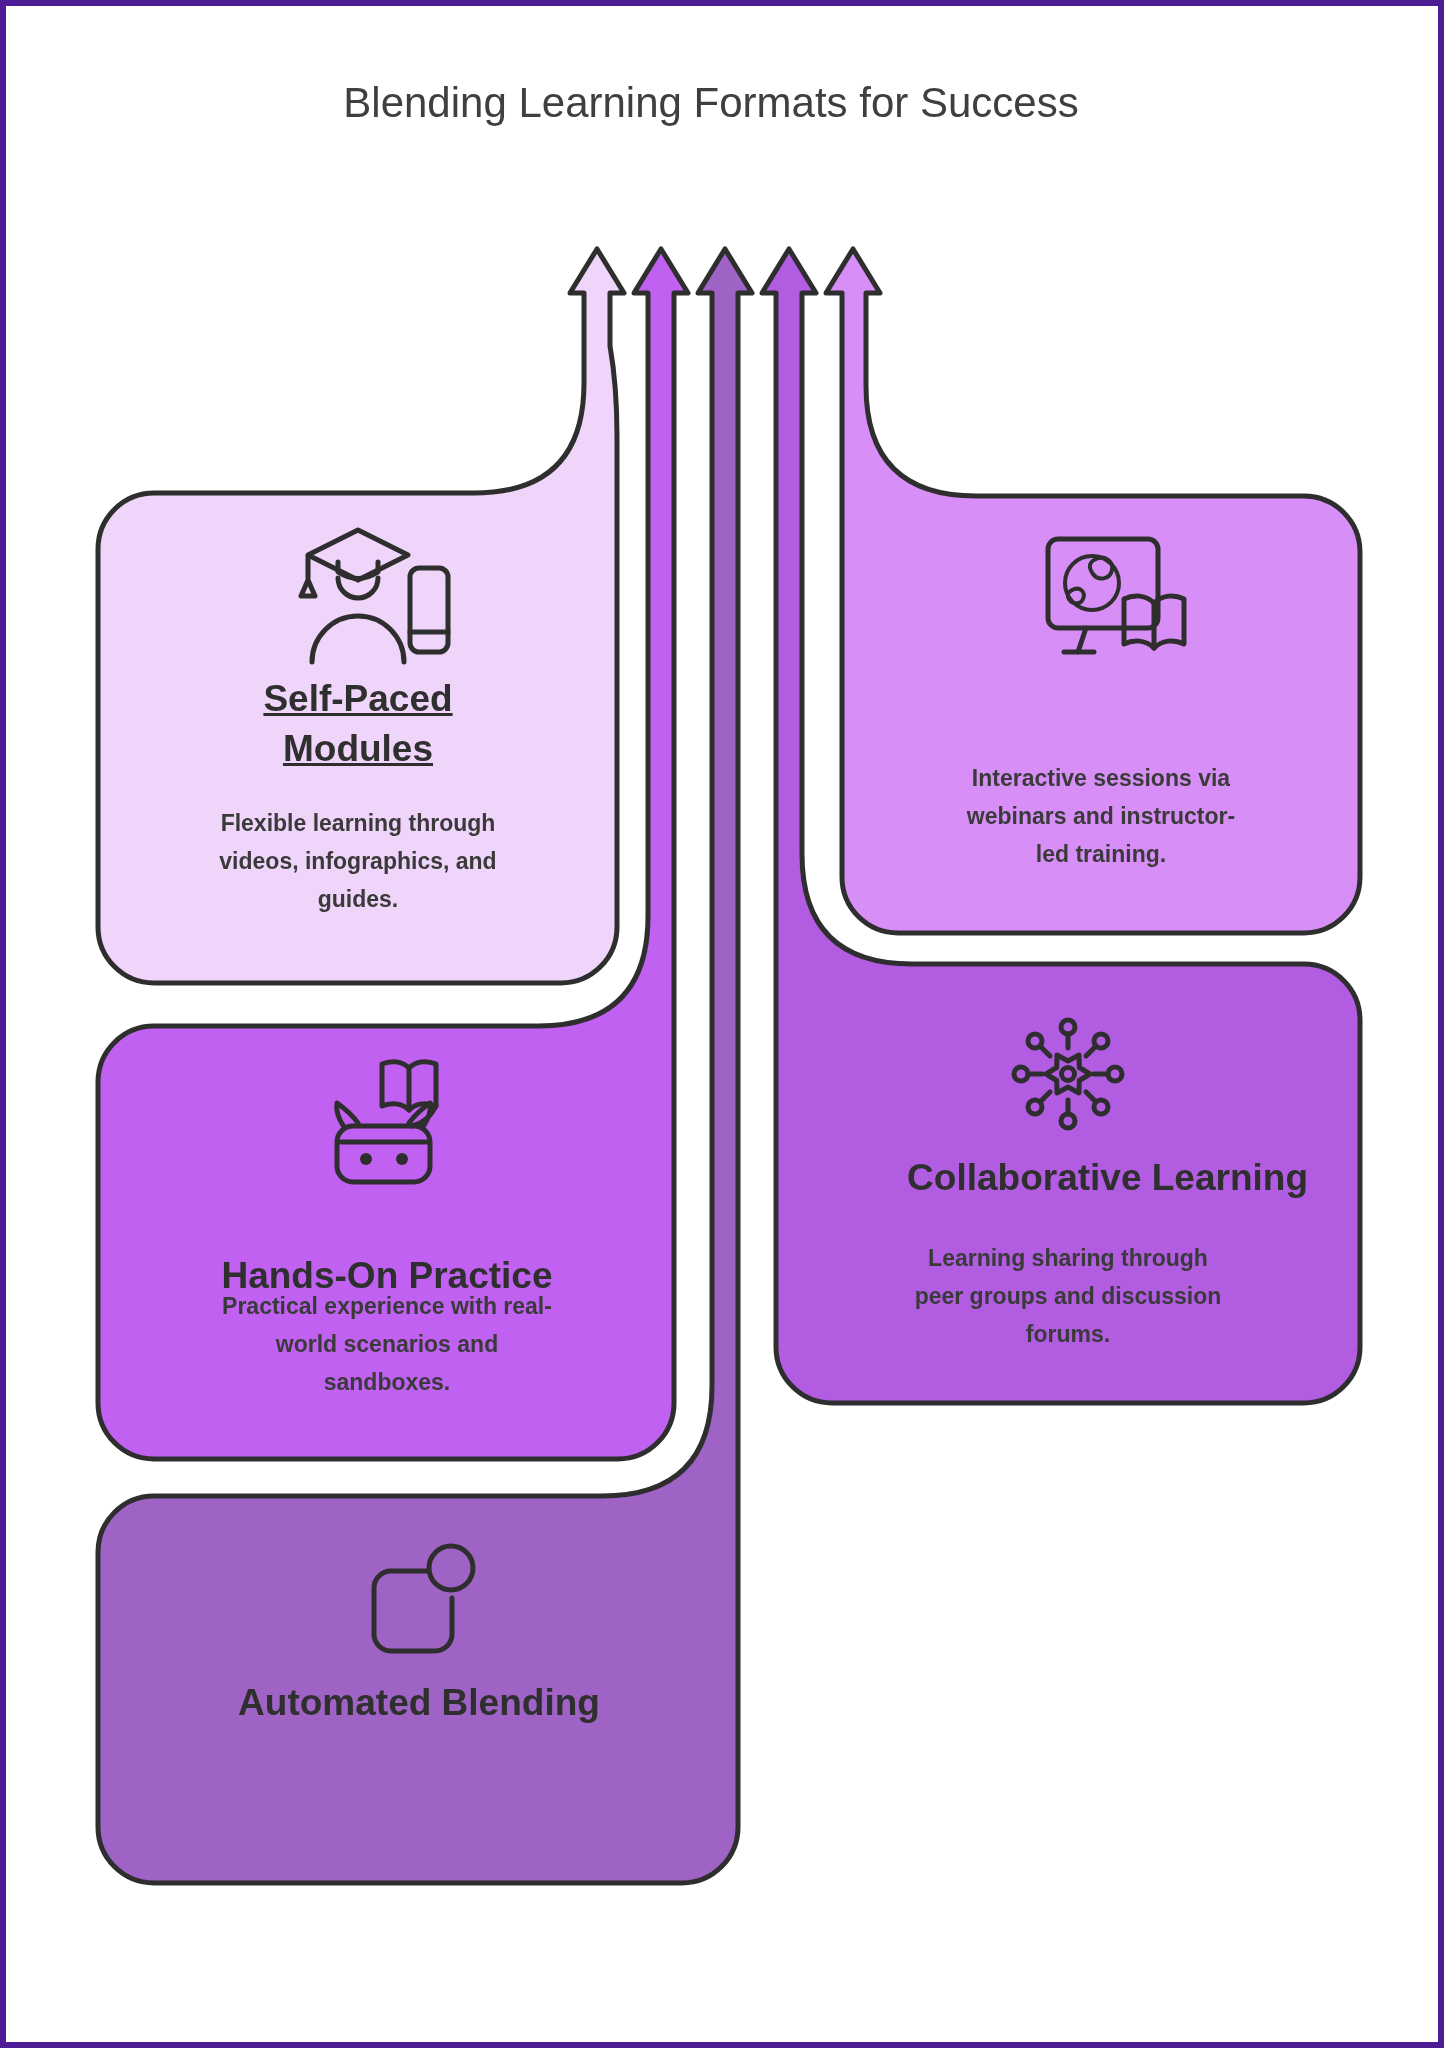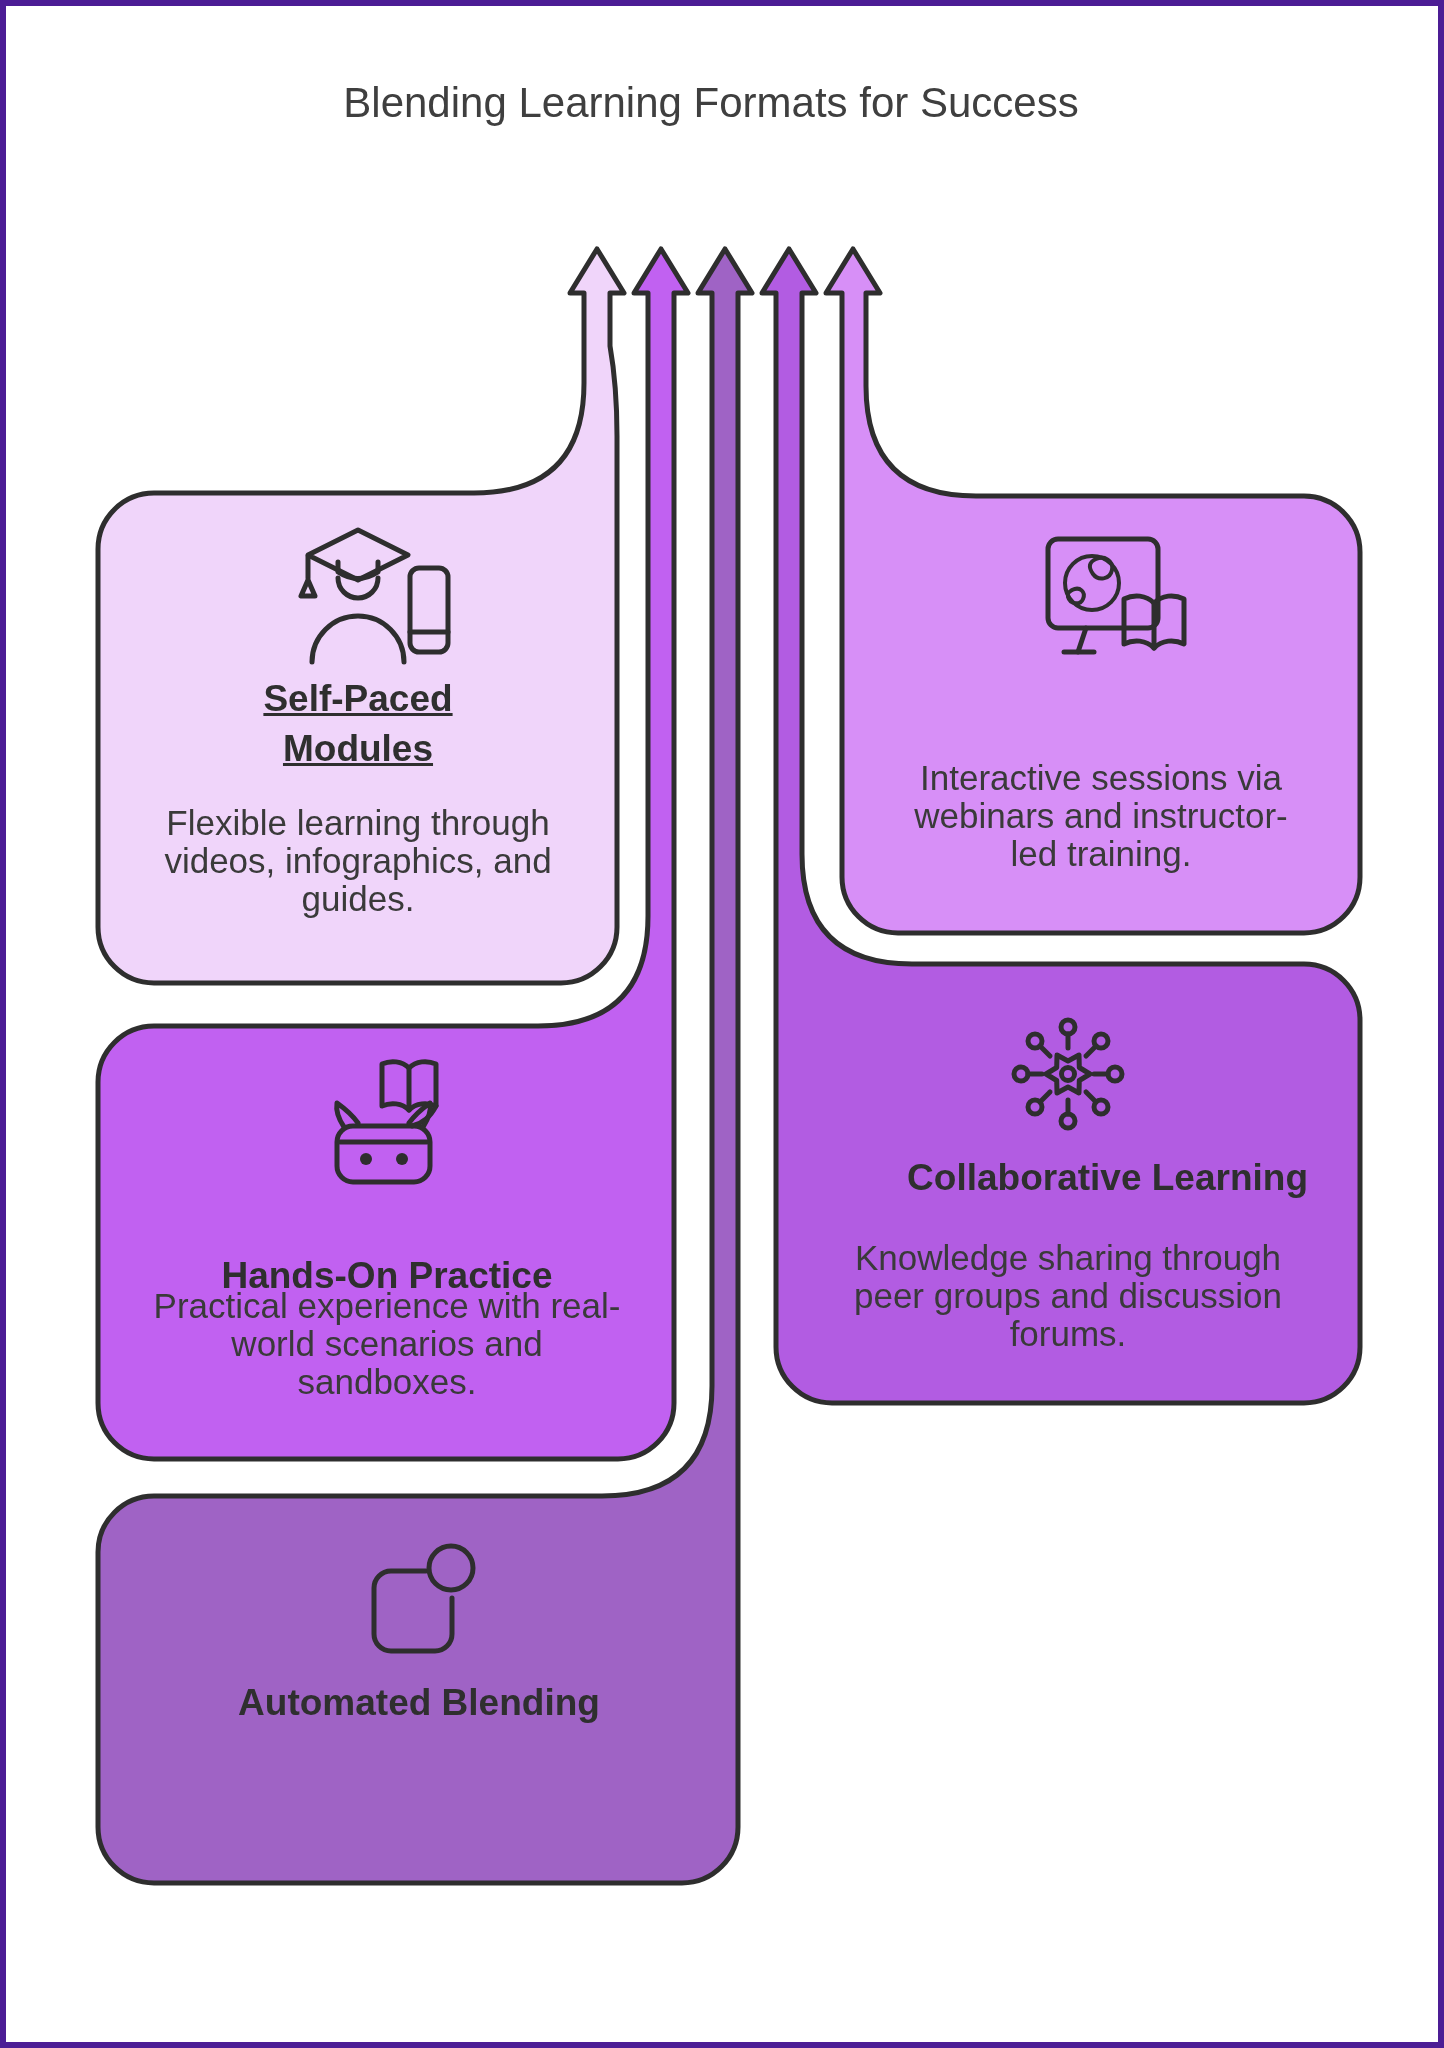--- a/index.html
+++ b/index.html
@@ -13,21 +13,21 @@
     overflow:hidden;
   }
   #diagram-svg{position:absolute;left:0;top:0;}
   .flow{stroke:#2e2e2e;stroke-width:5;stroke-linejoin:round;}
   .icon{stroke:#2e2e2e;stroke-width:5;fill:none;stroke-linecap:round;stroke-linejoin:round;}
   .icon-thin{stroke:#2e2e2e;stroke-width:4;fill:none;stroke-linecap:round;stroke-linejoin:round;}
   .icon-fill{fill:#2e2e2e;stroke:none;}
   .txt{position:absolute;text-align:center;white-space:pre-line;color:#3a3a3a;}
   .page-title{font-size:42px;font-weight:400;color:#3f3f3f;line-height:48px;}
   .box-title{font-size:37px;font-weight:700;color:#2f2f2f;line-height:50px;}
-  .box-desc{font-size:35px;font-weight:400;line-height:38px;}
+  .box-desc{font-size:23px;font-weight:700;line-height:38px;}
 </style>
 </head>
 <body>
 
 <div id="canvas">
 
   <svg id="diagram-svg" width="1444" height="2048" viewBox="0 0 1444 2048">
 
     <path class="flow" d="M591,243 L618,287 L604,287 L604,340 Q611,380 611,430
              L611,921 A56,56 0 0 1 555,977 L148,977 A56,56 0 0 1 92,921
@@ -126,19 +126,19 @@
   <div class="txt box-desc" style="left:855px;top:753px;width:480px;">Interactive sessions via
 webinars and instructor-
 led training.</div>
 
   <div class="txt box-title" style="left:141px;top:1197px;width:480px;margin-top:48px;">Hands-On Practice</div>
   <div class="txt box-desc" style="left:141px;top:1281px;width:480px;">Practical experience with real-
 world scenarios and
 sandboxes.</div>
 
   <div class="txt box-title" style="left:822px;top:1147px;width:480px;text-align:right;">Collaborative Learning</div>
-  <div class="txt box-desc" style="left:822px;top:1233px;width:480px;">Knowledge sharing through
+  <div class="txt box-desc" style="left:822px;top:1233px;width:480px;">Learning sharing through
 peer groups and discussion
 forums.</div>
 
   <div class="txt box-title" style="left:173px;top:1672px;width:480px;">Automated Blending</div>
 
 </div>
 
 </body></html>

